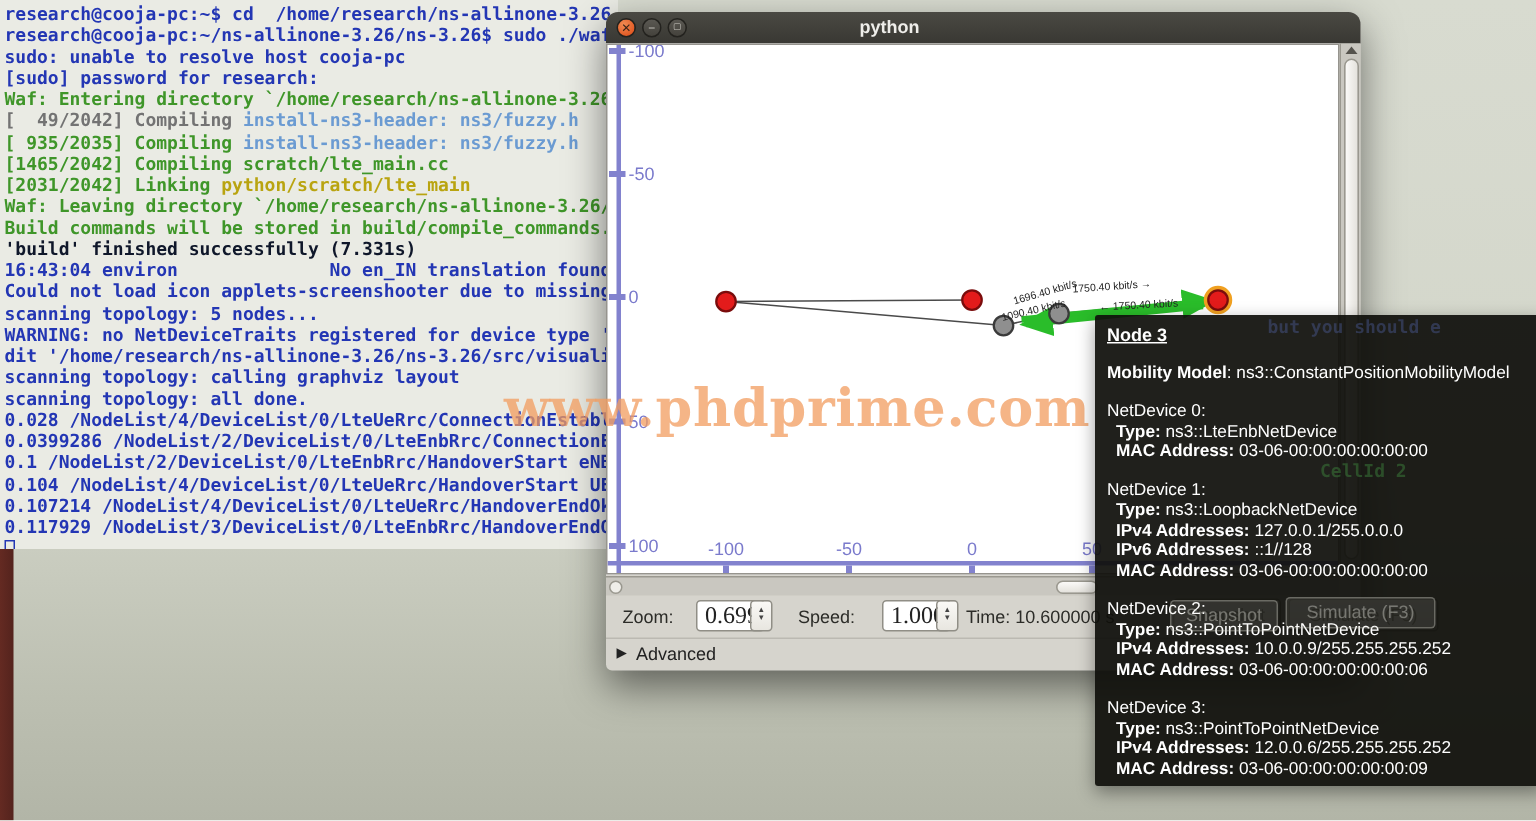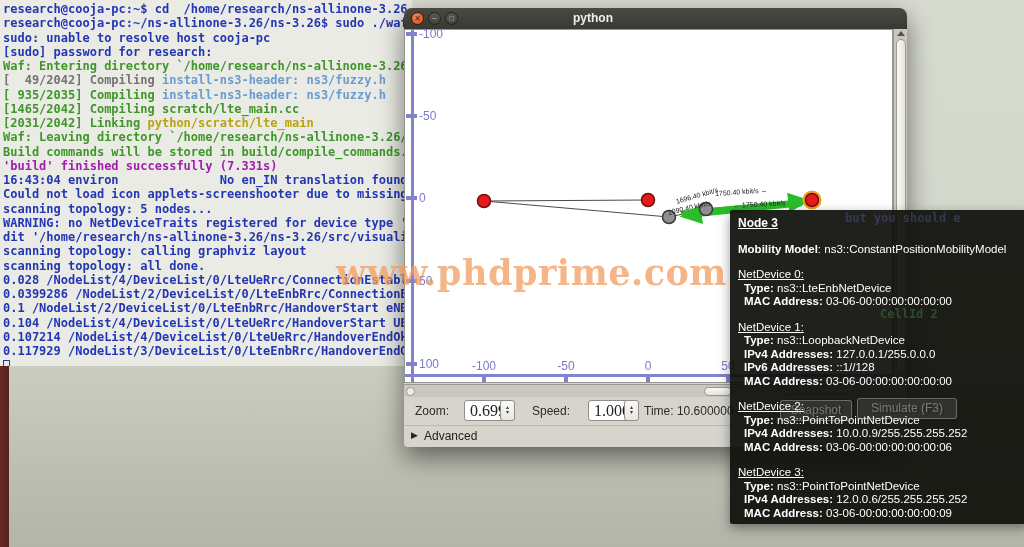--- a/index.html
+++ b/index.html
@@ -77,21 +77,21 @@
                color:rgba(242,156,95,0.75); letter-spacing:0.5px; white-space:nowrap; }
 
   
   .tooltip { position:absolute; left:730px; top:210px; width:300px; height:314px; z-index:100;
              background:rgba(15,15,11,0.93); color:#fff; border-radius:2px;
              padding:7px 6px 6px 8px; font-size:11.5px; line-height:13.5px;
              box-shadow:0 4px 12px rgba(0,0,0,0.4); }
   .tt-title { font-weight:bold; text-decoration:underline; font-size:12px; margin-bottom:12px; }
   .tt-mob { margin-bottom:12px; }
   .tt-dev { margin-bottom:12px; }
-  .tt-devname { text-decoration:underline; }
+  .tt-devname { }
   .tt-row { padding-left:6px; }
   .tt-b { font-weight:bold; }
   .ghost-text { position:absolute; font-family:"DejaVu Sans Mono",monospace; font-weight:bold;
                 font-size:12px; opacity:0.45; white-space:pre; }
   .ghost-btn { position:absolute; height:21px; border:1px solid rgba(210,208,200,0.35);
                border-radius:3px; background:rgba(225,223,215,0.10); color:rgba(235,233,225,0.38);
                font-size:12px; text-align:center; line-height:19px; }
 </style>
 </head>
 <body>
@@ -106,21 +106,21 @@
         <div class="tline"><span style="color: rgb(35, 54, 180);">research@cooja-pc:~/ns-allinone-3.26/ns-3.26$ sudo ./waf</span></div>
         <div class="tline"><span style="color: rgb(35, 54, 180);">sudo: unable to resolve host cooja-pc</span></div>
         <div class="tline"><span style="color: rgb(35, 54, 180);">[sudo] password for research:</span></div>
         <div class="tline"><span style="color: rgb(63, 150, 41);">Waf: Entering directory `/home/research/ns-allinone-3.26</span></div>
         <div class="tline"><span style="color: #737373;">[  49/2042] Compiling </span><span style="color: rgb(107, 155, 210);">install-ns3-header: ns3/fuzzy.h</span></div>
         <div class="tline"><span style="color: rgb(63, 150, 41);">[ 935/2035] Compiling </span><span style="color: rgb(107, 155, 210);">install-ns3-header: ns3/fuzzy.h</span></div>
         <div class="tline"><span style="color: rgb(63, 150, 41);">[1465/2042] Compiling scratch/lte_main.cc</span></div>
         <div class="tline"><span style="color: rgb(63, 150, 41);">[2031/2042] Linking </span><span style="color: rgb(185, 164, 16);">python/scratch/lte_main</span></div>
         <div class="tline"><span style="color: rgb(63, 150, 41);">Waf: Leaving directory `/home/research/ns-allinone-3.26/</span></div>
         <div class="tline"><span style="color: rgb(63, 150, 41);">Build commands will be stored in build/compile_commands.</span></div>
-        <div class="tline"><span style="color: #a21caf;">'build' finished successfully (7.331s)</span></div>
+        <div class="tline"><span style="color: #0f172a;">'build' finished successfully (7.331s)</span></div>
         <div class="tline"><span style="color: rgb(35, 54, 180);">16:43:04 environ              No en_IN translation found</span></div>
         <div class="tline"><span style="color: rgb(35, 54, 180);">Could not load icon applets-screenshooter due to missing</span></div>
         <div class="tline"><span style="color: rgb(35, 54, 180);">scanning topology: 5 nodes...</span></div>
         <div class="tline"><span style="color: rgb(35, 54, 180);">WARNING: no NetDeviceTraits registered for device type '</span></div>
         <div class="tline"><span style="color: rgb(35, 54, 180);">dit '/home/research/ns-allinone-3.26/ns-3.26/src/visuali</span></div>
         <div class="tline"><span style="color: rgb(35, 54, 180);">scanning topology: calling graphviz layout</span></div>
         <div class="tline"><span style="color: rgb(35, 54, 180);">scanning topology: all done.</span></div>
         <div class="tline"><span style="color: rgb(35, 54, 180);">0.028 /NodeList/4/DeviceList/0/LteUeRrc/ConnectionEstabl</span></div>
         <div class="tline"><span style="color: rgb(35, 54, 180);">0.0399286 /NodeList/2/DeviceList/0/LteEnbRrc/ConnectionE</span></div>
         <div class="tline"><span style="color: rgb(35, 54, 180);">0.1 /NodeList/2/DeviceList/0/LteEnbRrc/HandoverStart eNB</span></div>

